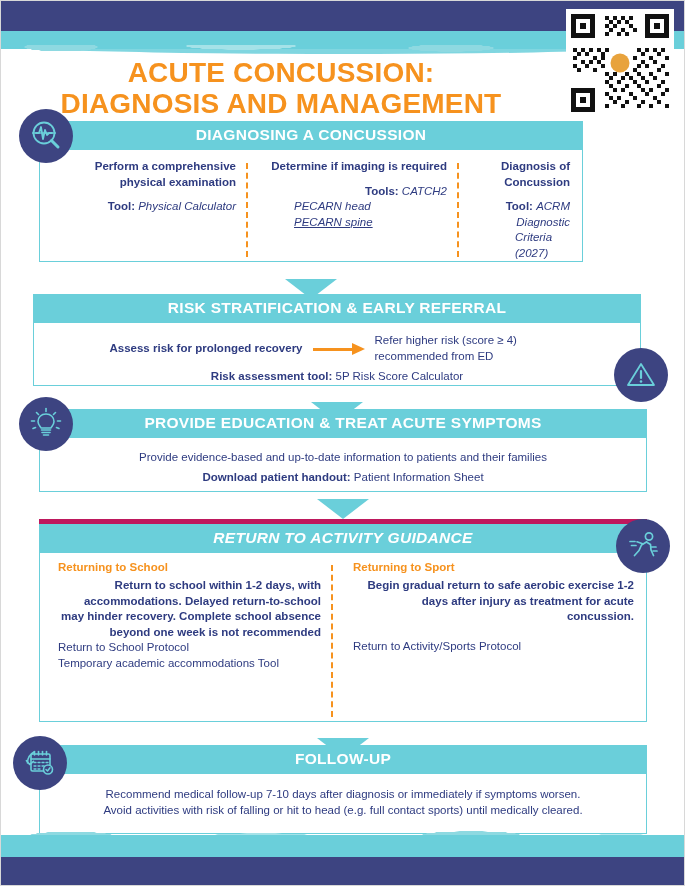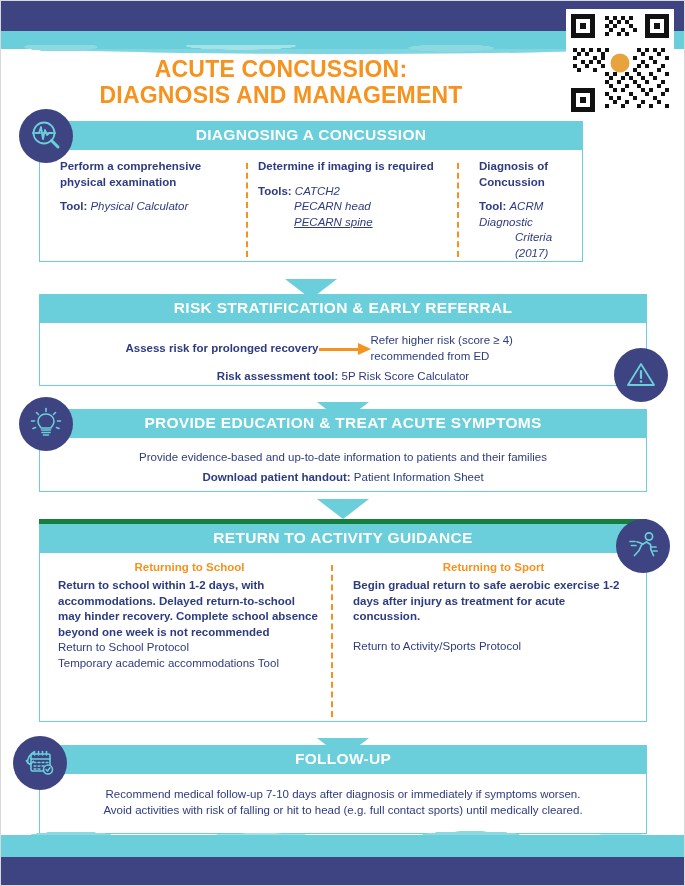--- a/index.html
+++ b/index.html
@@ -80,36 +80,36 @@
     transform: translate(-50%,-50%);
     width: 19px; height: 19px; border-radius: 50%;
     background: #E8A33D;
   }
 
   
   .title {
     position: absolute; left: 0; top: 56px; width: 560px;
     text-align: center;
     color: #F6921E;
-    font-size: 23px; font-weight: bold; line-height: 1.12;
+    font-size: 28px; font-weight: bold; line-height: 1.12;
     letter-spacing: .2px;
   }
   .title .l2 { display: block; }
 
   
   .section { position: absolute; }
   .sec-head {
     background: #6ACFDA;
     color: #ffffff;
     font-size: 15.5px; font-weight: bold;
     text-align: center;
     letter-spacing: .3px;
     padding: 5px 0 6px;
   }
-  .sec-head.navy-top { border-top: 5px solid #15803d; }
+  .sec-head.navy-top { border-top: 5px solid #be185d; font-style: italic; }
   .sec-body {
     background: #ffffff;
     border: 1.5px solid #6ACFDA;
     border-top: none;
   }
   .arrow-down {
     position: absolute; left: 50%; transform: translateX(-50%);
     width: 0; height: 0;
     border-left: 26px solid transparent;
     border-right: 26px solid transparent;
@@ -126,34 +126,34 @@
   }
   .badge svg { display: block; }
 
   
   .cols { display: flex; }
   .col { flex: 1; padding: 0 8px; }
   .vdash {
     width: 0; border-left: 2px dashed #F6921E;
     margin: 4px 2px;
   }
-  .hd { color: #2E3B80; font-weight: bold; font-size: 11.5px; line-height: 1.35; }
+  .hd { color: #2E3B80; font-weight: bold; font-size: 11.5px; line-height: 1.35; text-align: right; }
   .bd { color: #2E3B80; font-size: 11.5px; line-height: 1.35; }
   .it { font-style: italic; font-weight: normal; }
   .cbody { color: #2E3B80; font-size: 11.5px; line-height: 1.4; }
   .center { text-align: center; }
   .orange-head {
-    color: #F6921E; font-weight: bold; font-size: 11.5px; text-align: center;
+    color: #F6921E; font-weight: bold; font-size: 11.5px; text-align: left;
   }
   .reg { font-weight: normal; }
   .sp { height: 9px; }
   .sp-s { height: 5px; }
 
   
-  .risk-row { display: flex; align-items: center; justify-content: center; }
+  .risk-row { display: flex; align-items: center; justify-content: center; gap: 10px; }
   .arrow-right {
     position: relative; width: 52px; height: 14px; flex: none;
   }
   .arrow-right::before {
     content: ""; position: absolute; left: 0; top: 6px;
     width: 40px; height: 3px; background: #F6921E;
   }
   .arrow-right::after {
     content: ""; position: absolute; right: 0; top: 1px;
     width: 0; height: 0;
@@ -306,37 +306,37 @@
           <div class="bd it" style="padding-left:36px;text-decoration:underline;">PECARN spine</div>
         </div>
         <div class="vdash"></div>
         <div class="col" style="padding-left:18px;">
           <div class="hd">Diagnosis of Concussion</div>
           <div class="sp"></div>
           <div class="hd">
             <span>Tool:</span>
             <span class="it">ACRM Diagnostic</span>
           </div>
-          <div class="bd it" style="padding-left:36px;">Criteria (2017)</div>
+          <div class="bd it" style="padding-left:36px;">Criteria (2027)</div>
         </div>
       </div>
     </div>
     <div class="arrow-down" style="top:158px;"></div>
   </div>
 
   <div class="badge" style="left:18px; top:108px;">
     <svg width="36" height="36" viewBox="0 0 36 36" fill="none" stroke="#6ACFDA" stroke-width="1.8">
       <circle cx="16" cy="15" r="10.5"></circle>
       <line x1="23.5" y1="22.5" x2="30" y2="29" stroke-width="3" stroke-linecap="round"></line>
       <line x1="4" y1="15" x2="28" y2="15" stroke-width="1.4"></line>
       <polyline points="8,15 11,15 13,9 15,21 17,12 19,17 21,15 24,15" stroke-width="1.8" stroke-linejoin="round" stroke-linecap="round"></polyline>
     </svg>
   </div>
 
-  <div class="section" style="left:38px; top:293px; width:608px;">
+  <div class="section" style="left:32px; top:293px; width:608px;">
     <div class="sec-head">RISK STRATIFICATION &amp; EARLY REFERRAL</div>
     <div class="sec-body" style="height:63px; padding:10px 10px 0;">
       <div class="risk-row">
         <div class="hd">Assess risk for prolonged recovery</div>
         <div class="arrow-right"></div>
         <div class="bd" style="width:190px;">
           <div>Refer higher risk (score ≥ 4)</div>
           <div>recommended from ED</div>
         </div>
       </div>

